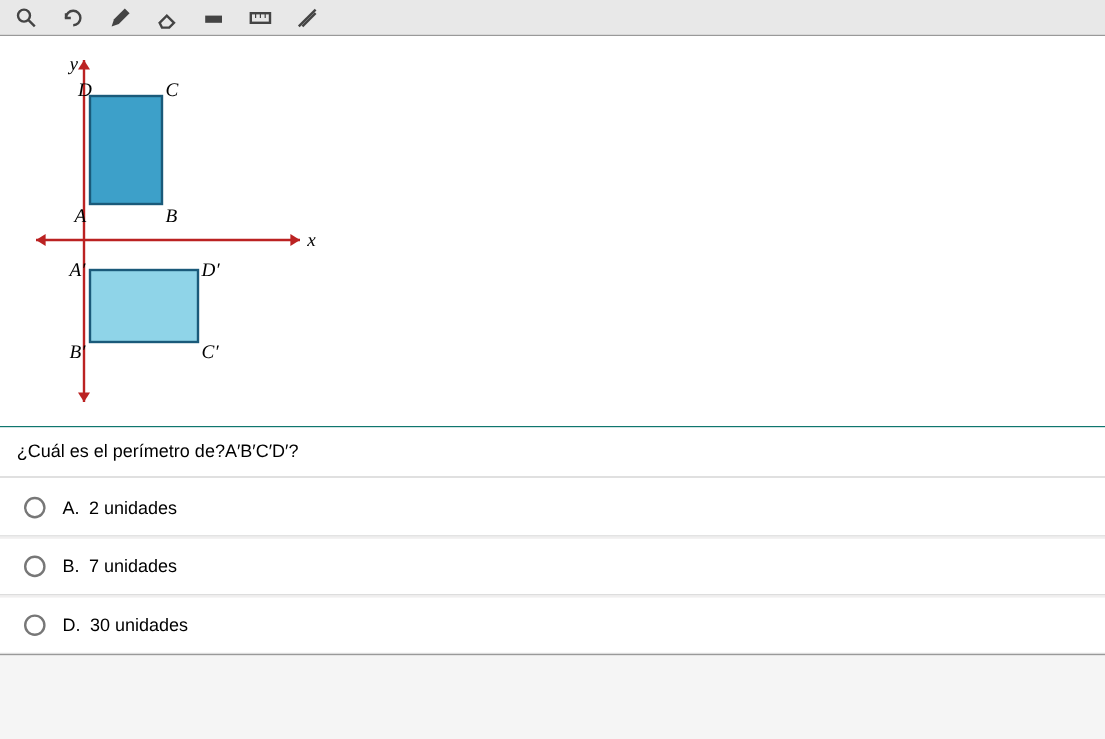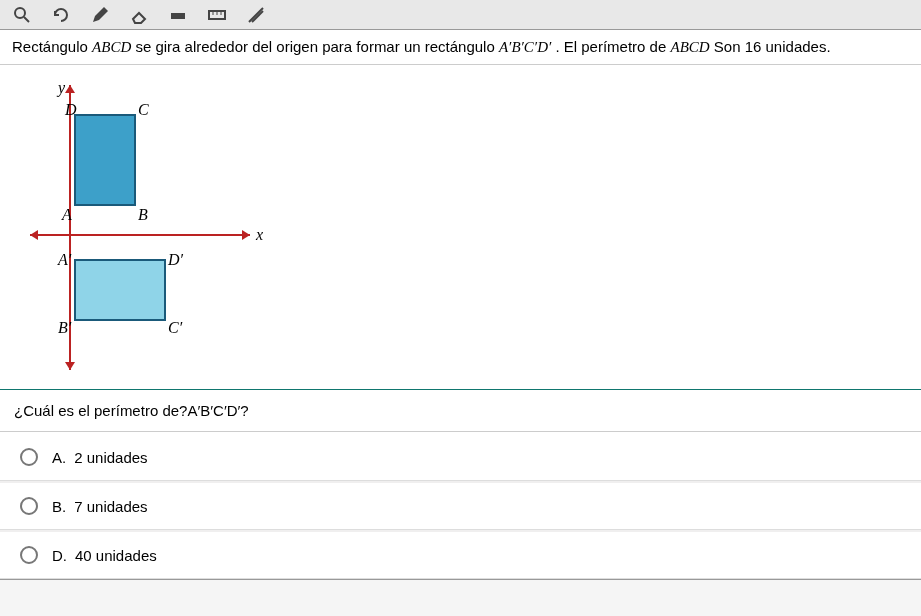--- a/index.html
+++ b/index.html
@@ -115,23 +115,20 @@
   </span>
   <span class="toolbar-icon">
     <svg width="20" height="20" viewBox="0 0 20 20">
         <line x1="3" y1="17" x2="17" y2="3" stroke="#444" stroke-width="2"></line>
         <line x1="6" y1="17" x2="17" y2="6" stroke="#444" stroke-width="2"></line>
       </svg>
   </span>
 </div>
 
 <div class="question-area">
-  <div class="question-text">
-    <span>Rectángulo </span><span class="math-italic">ABCD</span><span> se gira alrededor del origen para formar un rectángulo </span><span class="math-italic">A′B′C′D′</span><span> . El perímetro de </span><span class="math-italic">ABCD</span><span> Son 16 unidades.</span>
-  </div>
 
   <div class="diagram-zone">
     <svg width="260" height="300" viewBox="0 0 260 300">
 
       <line x1="10" y1="160" x2="230" y2="160" stroke="#b22" stroke-width="2"></line>
       <polygon points="230,160 222,155 222,165" fill="#b22"></polygon>
       <polygon points="10,160 18,155 18,165" fill="#b22"></polygon>
       <line x1="50" y1="10" x2="50" y2="295" stroke="#b22" stroke-width="2"></line>
       <polygon points="50,10 45,18 55,18" fill="#b22"></polygon>
       <polygon points="50,295 45,287 55,287" fill="#b22"></polygon>
@@ -163,16 +160,16 @@
       <span>2 unidades</span>
     </div>
     <div class="option-row">
       <span class="radio"></span>
       <span class="opt-letter">B.</span>
       <span>7 unidades</span>
     </div>
     <div class="option-row">
       <span class="radio"></span>
       <span class="opt-letter">D.</span>
-      <span>40 unidades</span>
+      <span>30 unidades</span>
     </div>
   </div>
 </div>
 
 </body></html>

